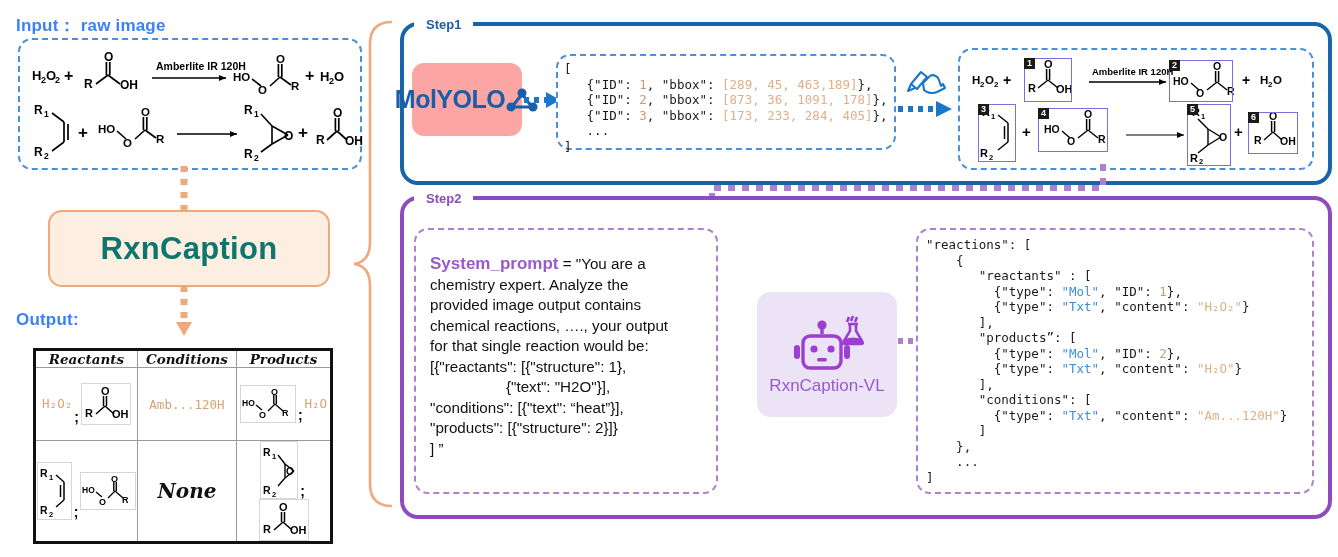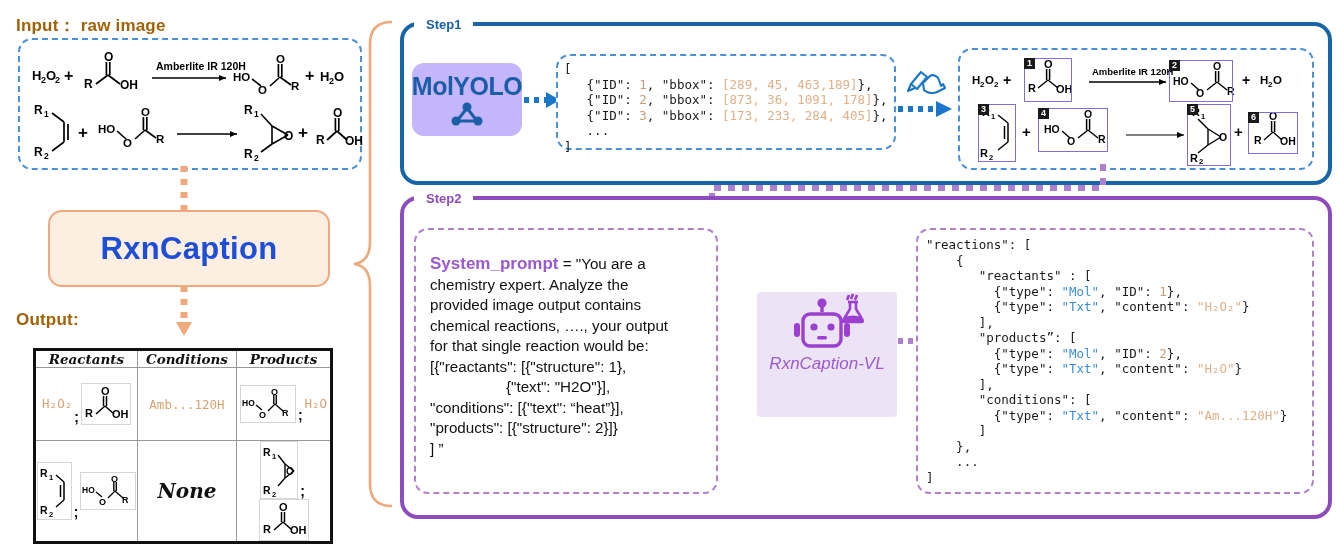--- a/index.html
+++ b/index.html
@@ -6,21 +6,21 @@
   body{
     width:1338px;height:557px;
     background:#ffffff;
     font-family:"Liberation Sans", sans-serif;
     position:relative;overflow:hidden;
   }
   .abs{position:absolute;}
 
   
   .blue-label{
-    color:#a16207;font-weight:bold;font-size:17px;letter-spacing:.2px;
+    color:#3b82f6;font-weight:bold;font-size:17px;letter-spacing:.2px;
   }
   .step-tab{
     background:#ffffff;color:#1a5fa8;font-weight:bold;font-size:13px;
     padding:3px 12px 4px 12px;
   }
 
   
   .dash-blue{
     border:2.5px dashed #4a90d9;border-radius:14px;background:#fff;
   }
@@ -31,21 +31,21 @@
     border:4px solid #1565a8;border-radius:18px;background:#fff;
   }
   .panel-purple{
     border:4px solid #8e4bbd;border-radius:18px;background:#fff;
   }
   .rxncaption-box{
     background:#fdeee2;border:2px solid #f0a97d;border-radius:14px;
     display:flex;align-items:center;justify-content:center;
   }
   .rxncaption-box span{
-    font-size:31px;font-weight:bold;color:#1d4ed8;letter-spacing:.3px;
+    font-size:31px;font-weight:bold;color:#0f766e;letter-spacing:.3px;
   }
 
   
   .mol{font-family:"Liberation Sans", sans-serif;color:#000;}
   svg{display:block;overflow:visible;}
 
   
   .out-table{
     border:3px solid #111;border-collapse:collapse;background:#fff;
   }
@@ -75,30 +75,30 @@
   .code .org{color:#e0b089;}
 
   
   .prompt{
     font-size:15.2px;line-height:20.5px;color:#111;
   }
   .prompt b.sp{color:#9b59d0;font-weight:bold;font-size:17px;}
 
   
   .molyolo-chip{
-    background:#c4b5fd;border-radius:12px;display:flex;flex-direction:column;
+    background:#fca5a5;border-radius:12px;display:flex;flex-direction:row;
     align-items:center;justify-content:center;
   }
   .molyolo-txt{
     color:#1b5ea8;font-weight:bold;font-size:25px;letter-spacing:-.5px;
     font-family:"Liberation Sans", sans-serif;
   }
   .vl-chip{
-    background:#ece3f7;border-radius:4px;display:flex;flex-direction:column;
-    align-items:center;font-style:italic;
+    background:#ece3f7;border-radius:14px;display:flex;flex-direction:column;
+    align-items:center;justify-content:center;
   }
   .vl-txt{color:#9b59d0;font-size:17px;}
 
   
   .tag{
     position:absolute;background:#1a1a1a;color:#fff;font-size:9px;font-weight:bold;
     width:11px;height:11px;line-height:11px;text-align:center;z-index:5;
   }
   .bbox{position:absolute;border:1.4px solid #7b6fe0;}
 </style>

